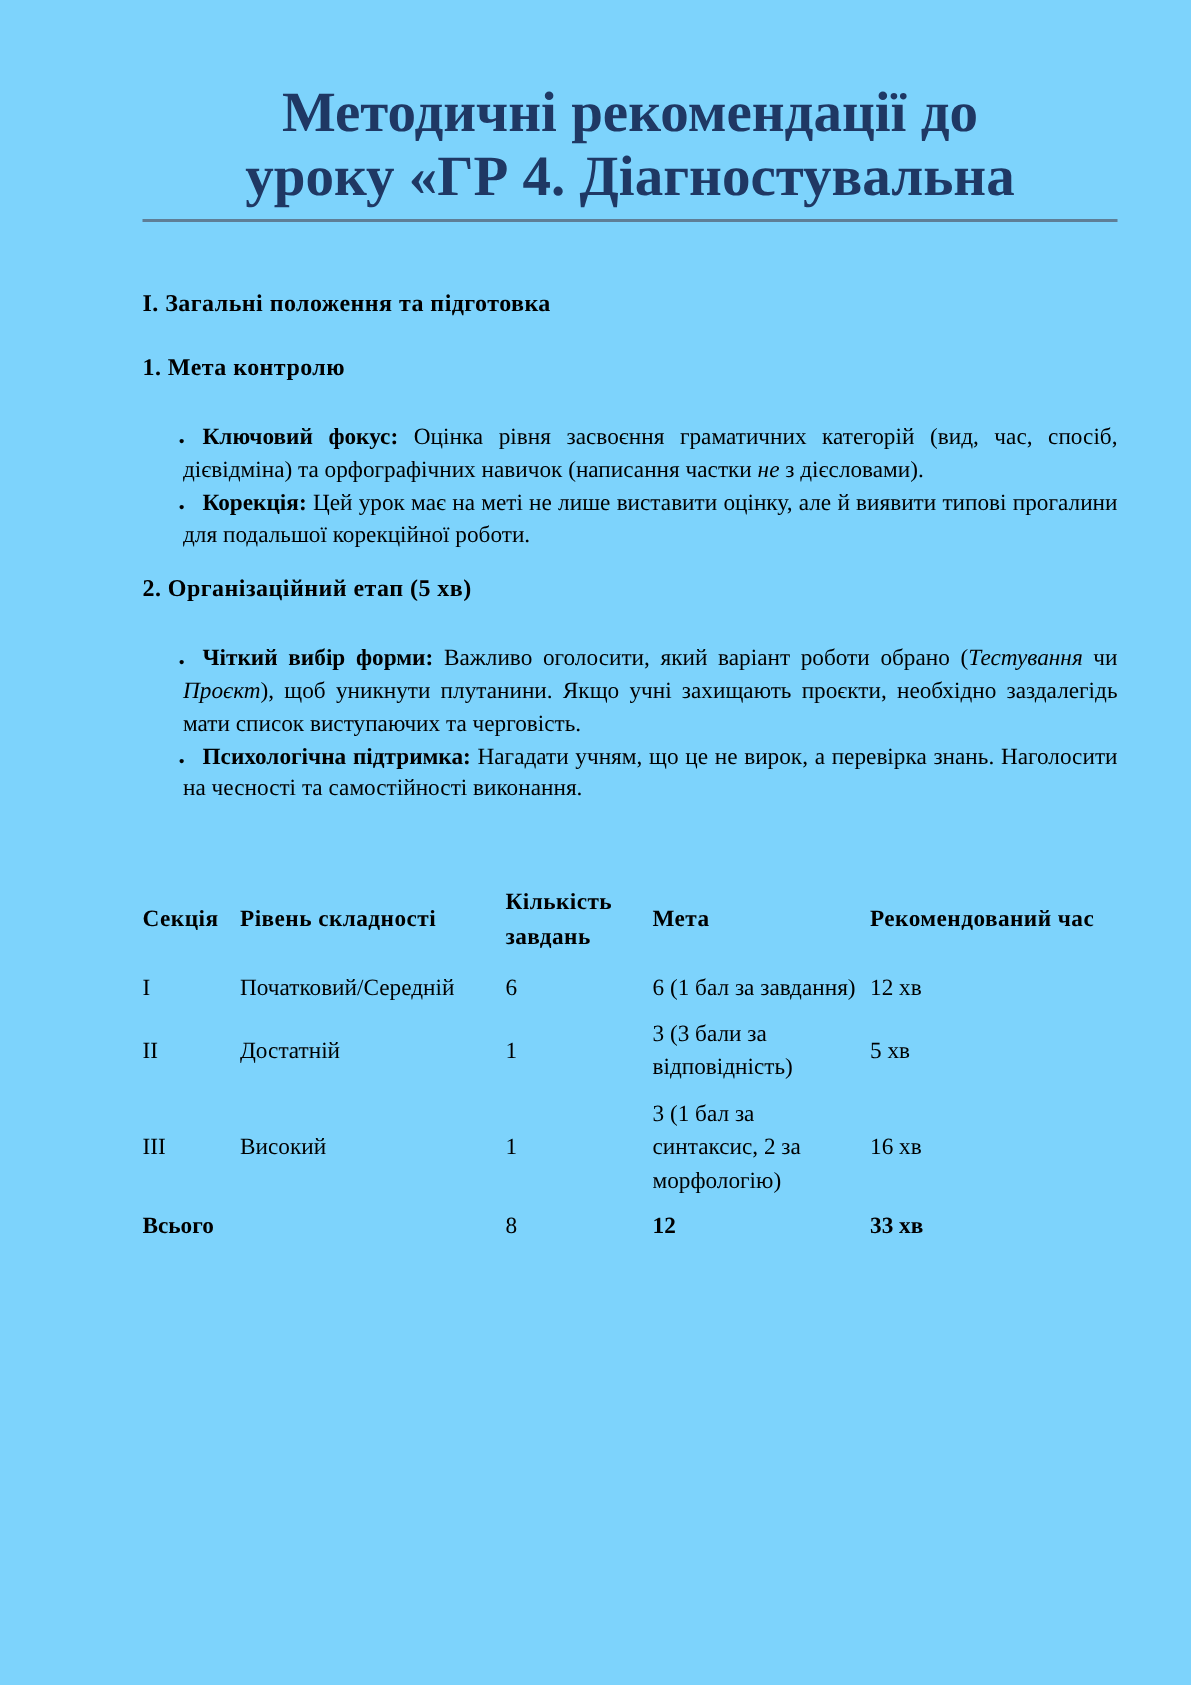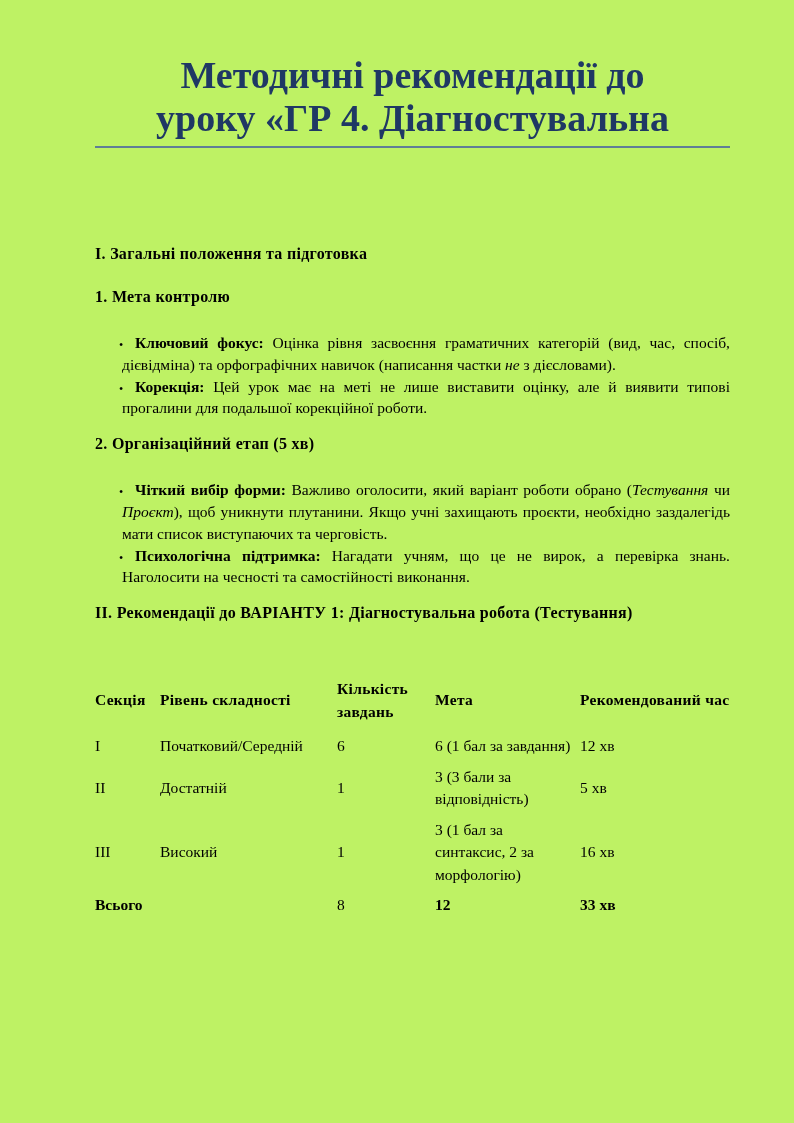--- a/index.html
+++ b/index.html
@@ -7,22 +7,22 @@
   body {
     width: 794px; height: 1123px;
     background: #ffffff;
     font-family: "Liberation Serif", serif;
     font-size: 15.5px;
     color: #000;
     overflow: hidden;
   }
   .page {
     width: 794px; height: 1123px;
-    padding: 54px 64px 0 95px;
-    background: #bef264;
+    padding: 54px 49px 0 95px;
+    background: #7dd3fc;
   }
   
   .doc-title {
     margin: 0;
     text-align: center;
     font-size: 38px;
     line-height: 43px;
     font-weight: bold;
     color: #1f3864;
     padding-bottom: 6px;
@@ -30,21 +30,21 @@
   }
   .doc-title .tline { display: block; }
   
   .h-major, .h-minor {
     font-size: 16px;
     font-weight: bold;
     margin: 0;
     line-height: 22px;
     letter-spacing: 0.3px;
   }
-  .h-first { margin-top: 95px; }
+  .h-first { margin-top: 44px; }
   .h-gap   { margin-top: 21px; }
   .h-after-list { margin-top: 14px; }
   
   ul.doc-list {
     list-style: none;
     margin: 24px 0 0 0;
     padding: 0;
   }
   ul.doc-list li {
     position: relative;
@@ -106,21 +106,20 @@
     <li><span class="lead">Корекція:</span><span> Цей урок має на меті не лише виставити оцінку, але й виявити типові прогалини для подальшої корекційної роботи.</span></li>
   </ul>
 
   <h3 class="h-minor h-after-list">2. Організаційний етап (5 хв)</h3>
 
   <ul class="doc-list">
     <li><span class="lead">Чіткий вибір форми:</span><span> Важливо оголосити, який варіант роботи обрано (</span><em class="it">Тестування</em><span> чи </span><em class="it">Проєкт</em><span>), щоб уникнути плутанини. Якщо учні захищають проєкти, необхідно заздалегідь мати список виступаючих та черговість.</span></li>
     <li><span class="lead">Психологічна підтримка:</span><span> Нагадати учням, що це не вирок, а перевірка знань. Наголосити на чесності та самостійності виконання.</span></li>
   </ul>
 
-  <h2 class="h-major h-after-list">ІІ. Рекомендації до ВАРІАНТУ 1: Діагностувальна робота (Тестування)</h2>
 
 
   <table class="doc-table">
     <colgroup>
       <col style="width:65px">
         <col style="width:177px">
         <col style="width:98px">
         <col style="width:145px">
         <col style="width:165px">
     </colgroup>

